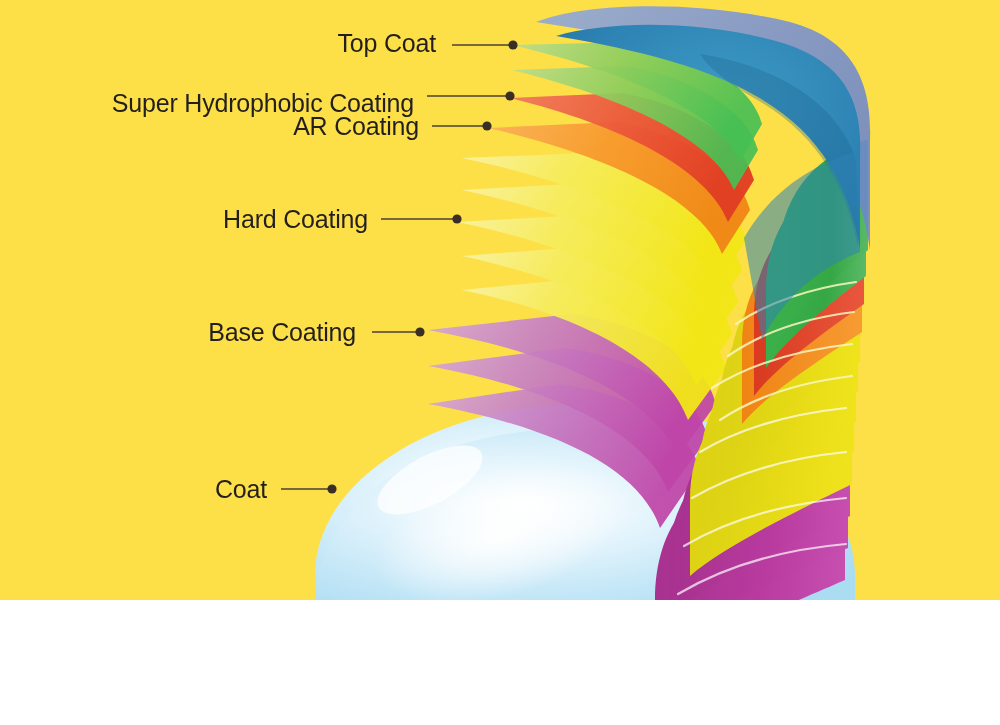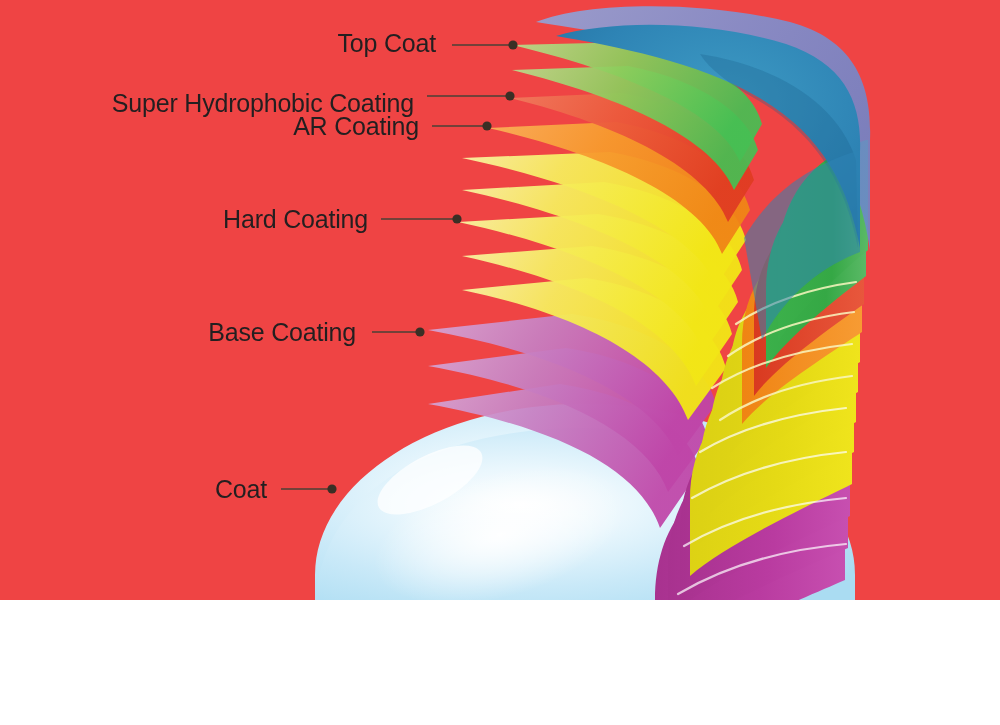--- a/index.html
+++ b/index.html
@@ -4,21 +4,21 @@
 <style>
   html, body {
     margin: 0;
     padding: 0;
     background: #ffffff;
   }
   #page {
     position: relative;
     width: 1000px;
     height: 600px;
-    background: #ef4444;
+    background: #fde047;
     overflow: hidden;
     font-family: "Liberation Sans", sans-serif;
   }
   #diagram-svg {
     position: absolute;
     left: 0;
     top: 0;
     width: 1000px;
     height: 725px;
   }

